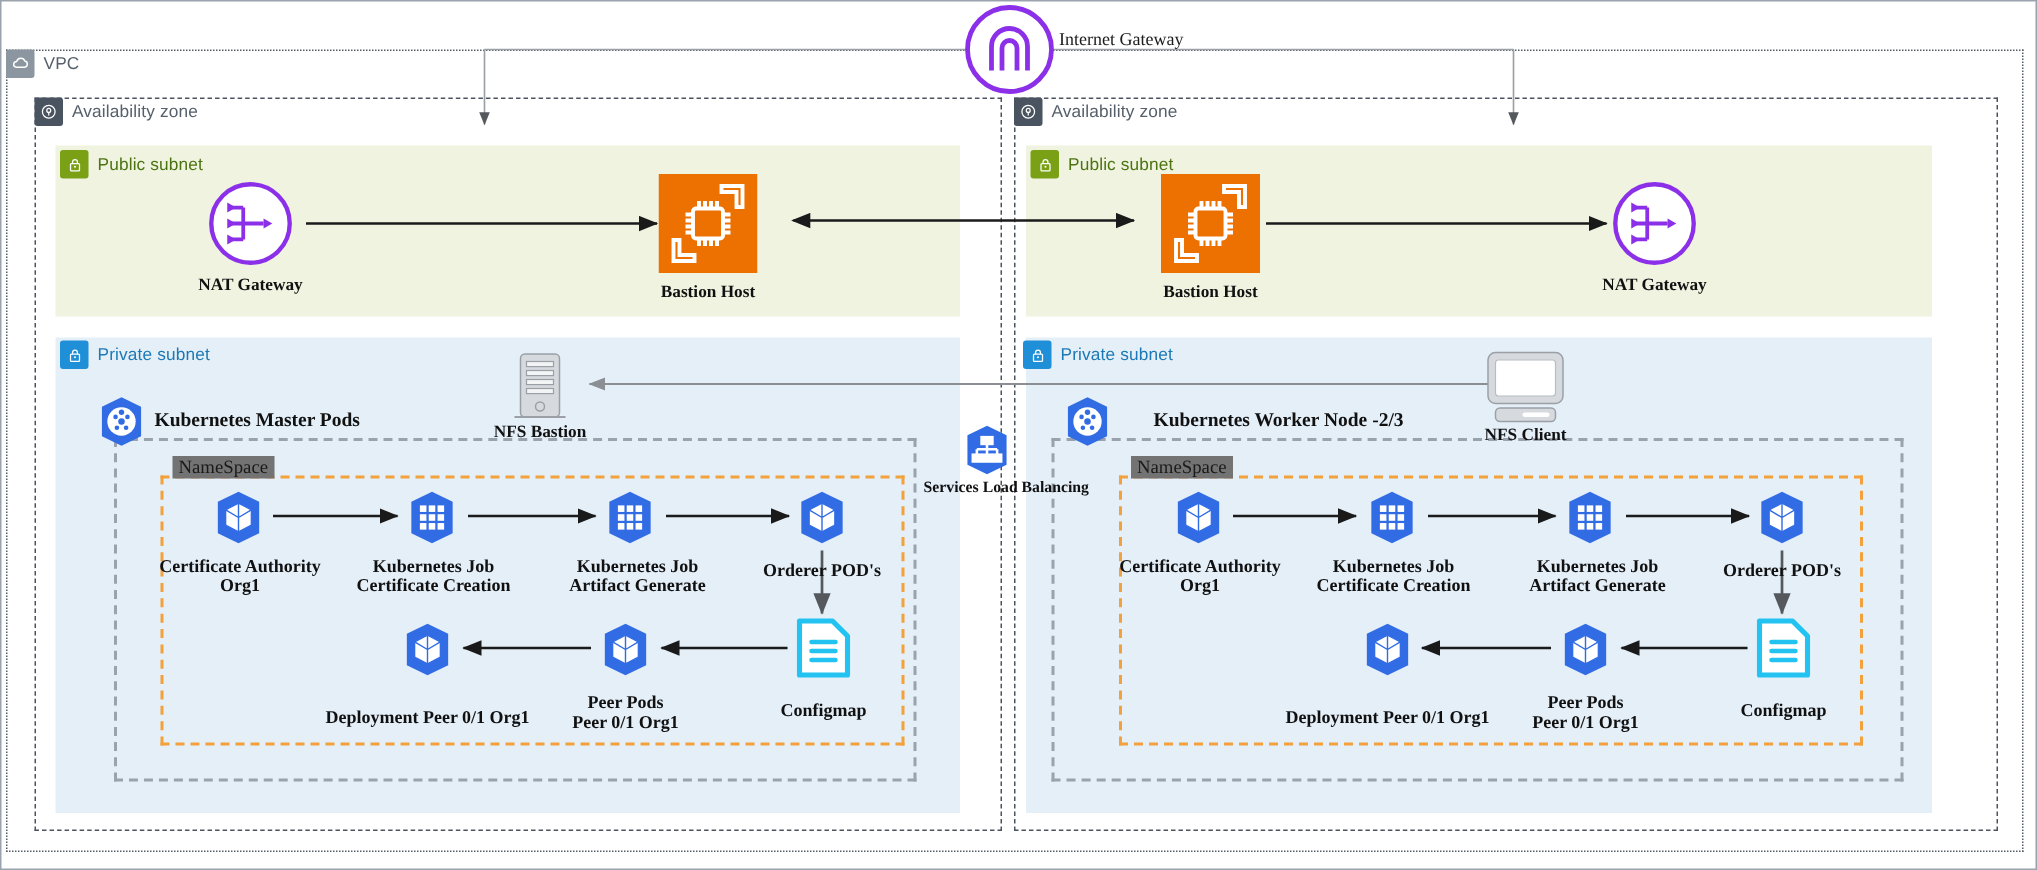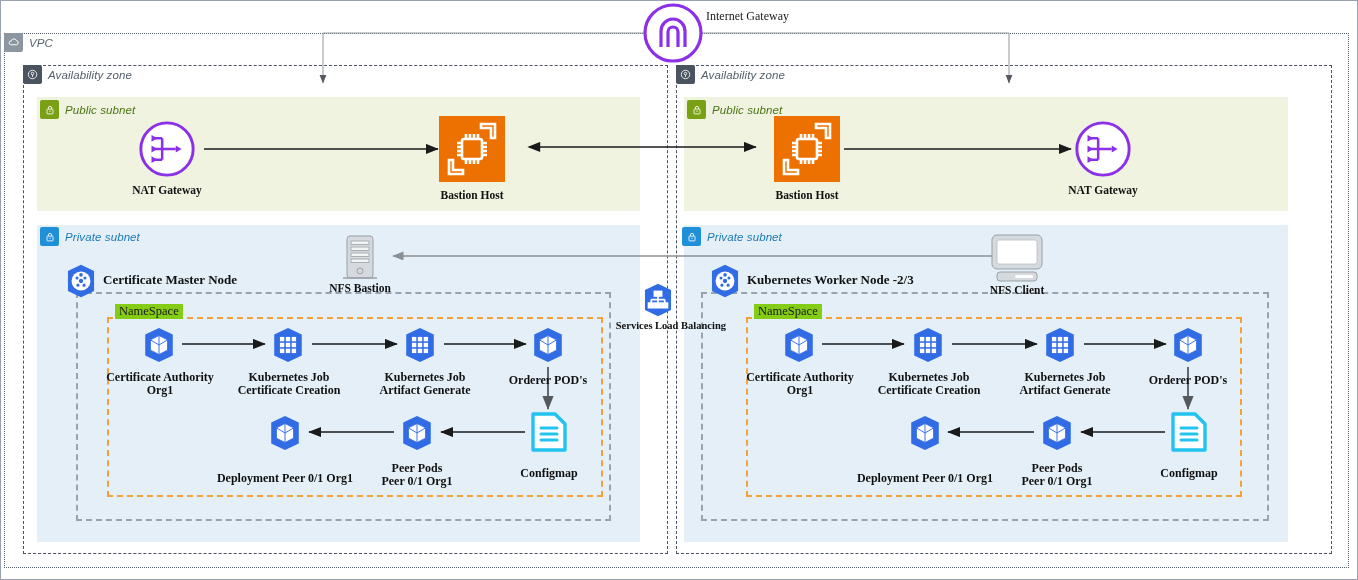--- a/index.html
+++ b/index.html
@@ -11,21 +11,21 @@
 
   
   .vpc-box{border:1.5px dotted #555e68;background:transparent;}
   .az-box{border:1.5px dashed #4a5460;background:transparent;}
   .subnet-public{background:#eff3e0;}
   .subnet-private{background:#e4eff8;}
   .node-box{border:2px dashed #9aa3ad;background:transparent;}
   .ns-box{border:2px dashed #f2a13c;background:transparent;}
 
   
-  .badge{position:absolute;display:flex;align-items:center;gap:6px;font-style:italic;}
+  .badge{position:absolute;display:flex;align-items:center;gap:6px;}
   .badge .chip{width:19px;height:19px;border-radius:2px;display:flex;
                align-items:center;justify-content:center;flex:0 0 auto;}
   .chip-vpc{background:#8c96a0;}
   .chip-az{background:#4a5460;}
   .chip-pub{background:#7aa116;}
   .chip-priv{background:#1f8fd8;}
   .badge .txt{font-size:11.5px;white-space:nowrap;letter-spacing:.1px;}
   .t-vpc{color:#56606b;}
   .t-az{color:#56606b;}
   .t-pub{color:#4b7411;}
@@ -35,21 +35,21 @@
   .nlabel{position:absolute;font-family:"Liberation Serif",serif;font-weight:700;
           color:#111;text-align:center;line-height:1.12;white-space:nowrap;}
   .s13{font-size:13px;}
   .s12{font-size:11.5px;}
   .s11{font-size:10.5px;}
   .s10{font-size:12px;}
   .plain{position:absolute;font-family:"Liberation Serif",serif;font-size:12px;
          color:#1a1a1a;white-space:nowrap;}
 
   .ns-title{position:absolute;font-family:"Liberation Serif",serif;font-size:12.5px;
-            color:#1a1a1a;background:#84cc16;padding:0 4px;white-space:nowrap;}
+            color:#1a1a1a;background:#737373;padding:0 4px;white-space:nowrap;}
 
   svg.lay{position:absolute;left:0;top:0;width:1358px;height:580px;
           pointer-events:none;overflow:visible;}
   .icon{position:absolute;}
 </style>
 </head>
 <body>
 
 <div id="canvas">
 
@@ -199,21 +199,21 @@
   <div class="ns-title" style="left:114px;top:303px;">NameSpace</div>
   <div class="ns-title" style="left:753px;top:303px;">NameSpace</div>
 
   <div class="icon" style="left:640px;top:0px;">
     <svg width="64" height="64" viewBox="0 0 64 64">
       <circle cx="32" cy="32" r="28" fill="#fff" stroke="#8b30e8" stroke-width="3.2"></circle>
       <path d="M20 46V30a12 12 0 0 1 24 0v16" fill="none" stroke="#8b30e8" stroke-width="3.2"></path>
       <path d="M27 46V31a5 5 0 0 1 10 0v15" fill="none" stroke="#8b30e8" stroke-width="3.2"></path>
     </svg>
   </div>
-  <div class="plain" style="left:705px;top:8px;">Internet Gateway</div>
+  <div class="plain" style="left:705px;top:18px;">Internet Gateway</div>
 
   <div class="icon" style="left:135px;top:117px;">
     <svg width="62" height="62" viewBox="0 0 64 64">
       <circle cx="32" cy="32" r="27" fill="#fff" stroke="#8b30e8" stroke-width="3"></circle>
       <path d="M19 21h8M19 32h8M19 43h8" stroke="#8b30e8" stroke-width="2.6"></path>
       <path d="M27 21v22M27 32h14" stroke="#8b30e8" stroke-width="2.6" fill="none"></path>
       <path d="M16 17.5l6 3.5-6 3.5z" fill="#8b30e8"></path>
       <path d="M16 28.5l6 3.5-6 3.5z" fill="#8b30e8"></path>
       <path d="M16 39.5l6 3.5-6 3.5z" fill="#8b30e8"></path>
       <path d="M41 28.5l6 3.5-6 3.5z" fill="#8b30e8"></path>
@@ -273,37 +273,37 @@
       <g fill="#326ce5">
         <circle cx="20" cy="13.2" r="2"></circle>
           <circle cx="15.6" cy="16.6" r="1.7"></circle>
         <circle cx="24.4" cy="16.6" r="1.7"></circle>
           <circle cx="16.6" cy="24.6" r="1.7"></circle>
         <circle cx="23.4" cy="24.6" r="1.7"></circle>
           <circle cx="20" cy="20" r="2.4"></circle>
       </g>
     </svg>
   </div>
-  <div class="nlabel s13" style="left:102px;top:272px;text-align:left;">Certificate Master Node</div>
+  <div class="nlabel s13" style="left:102px;top:272px;text-align:left;">Kubernetes Master Pods</div>
 
   <div class="icon" style="left:706px;top:262px;">
     <svg width="36" height="36" viewBox="0 0 40 40">
       <path d="M20 2l14.5 7v22L20 38 5.5 31V9z" fill="#326ce5"></path>
       <circle cx="20" cy="20" r="10.5" fill="#fff"></circle>
       <g fill="#326ce5">
         <circle cx="20" cy="13.2" r="2"></circle>
           <circle cx="15.6" cy="16.6" r="1.7"></circle>
         <circle cx="24.4" cy="16.6" r="1.7"></circle>
           <circle cx="16.6" cy="24.6" r="1.7"></circle>
         <circle cx="23.4" cy="24.6" r="1.7"></circle>
           <circle cx="20" cy="20" r="2.4"></circle>
       </g>
     </svg>
   </div>
-  <div class="nlabel s13" style="left:746px;top:272px;text-align:right;">Kubernetes Worker Node -2/3</div>
+  <div class="nlabel s13" style="left:768px;top:272px;text-align:right;">Kubernetes Worker Node -2/3</div>
 
   <div class="icon" style="left:639px;top:281px;">
     <svg width="36" height="36" viewBox="0 0 40 40">
       <path d="M20 2l14.5 7v22L20 38 5.5 31V9z" fill="#326ce5"></path>
       <g fill="none" stroke="#fff" stroke-width="1.9">
         <rect x="16" y="10.5" width="8" height="5" fill="#fff"></rect>
         <path d="M20 15.5v4M12.5 19.5h15M12.5 19.5v4M20 19.5v4M27.5 19.5v4"></path>
         <rect x="9.5" y="23.5" width="6" height="5" fill="#fff"></rect>
         <rect x="17" y="23.5" width="6" height="5" fill="#fff"></rect>
         <rect x="24.5" y="23.5" width="6" height="5" fill="#fff"></rect>

